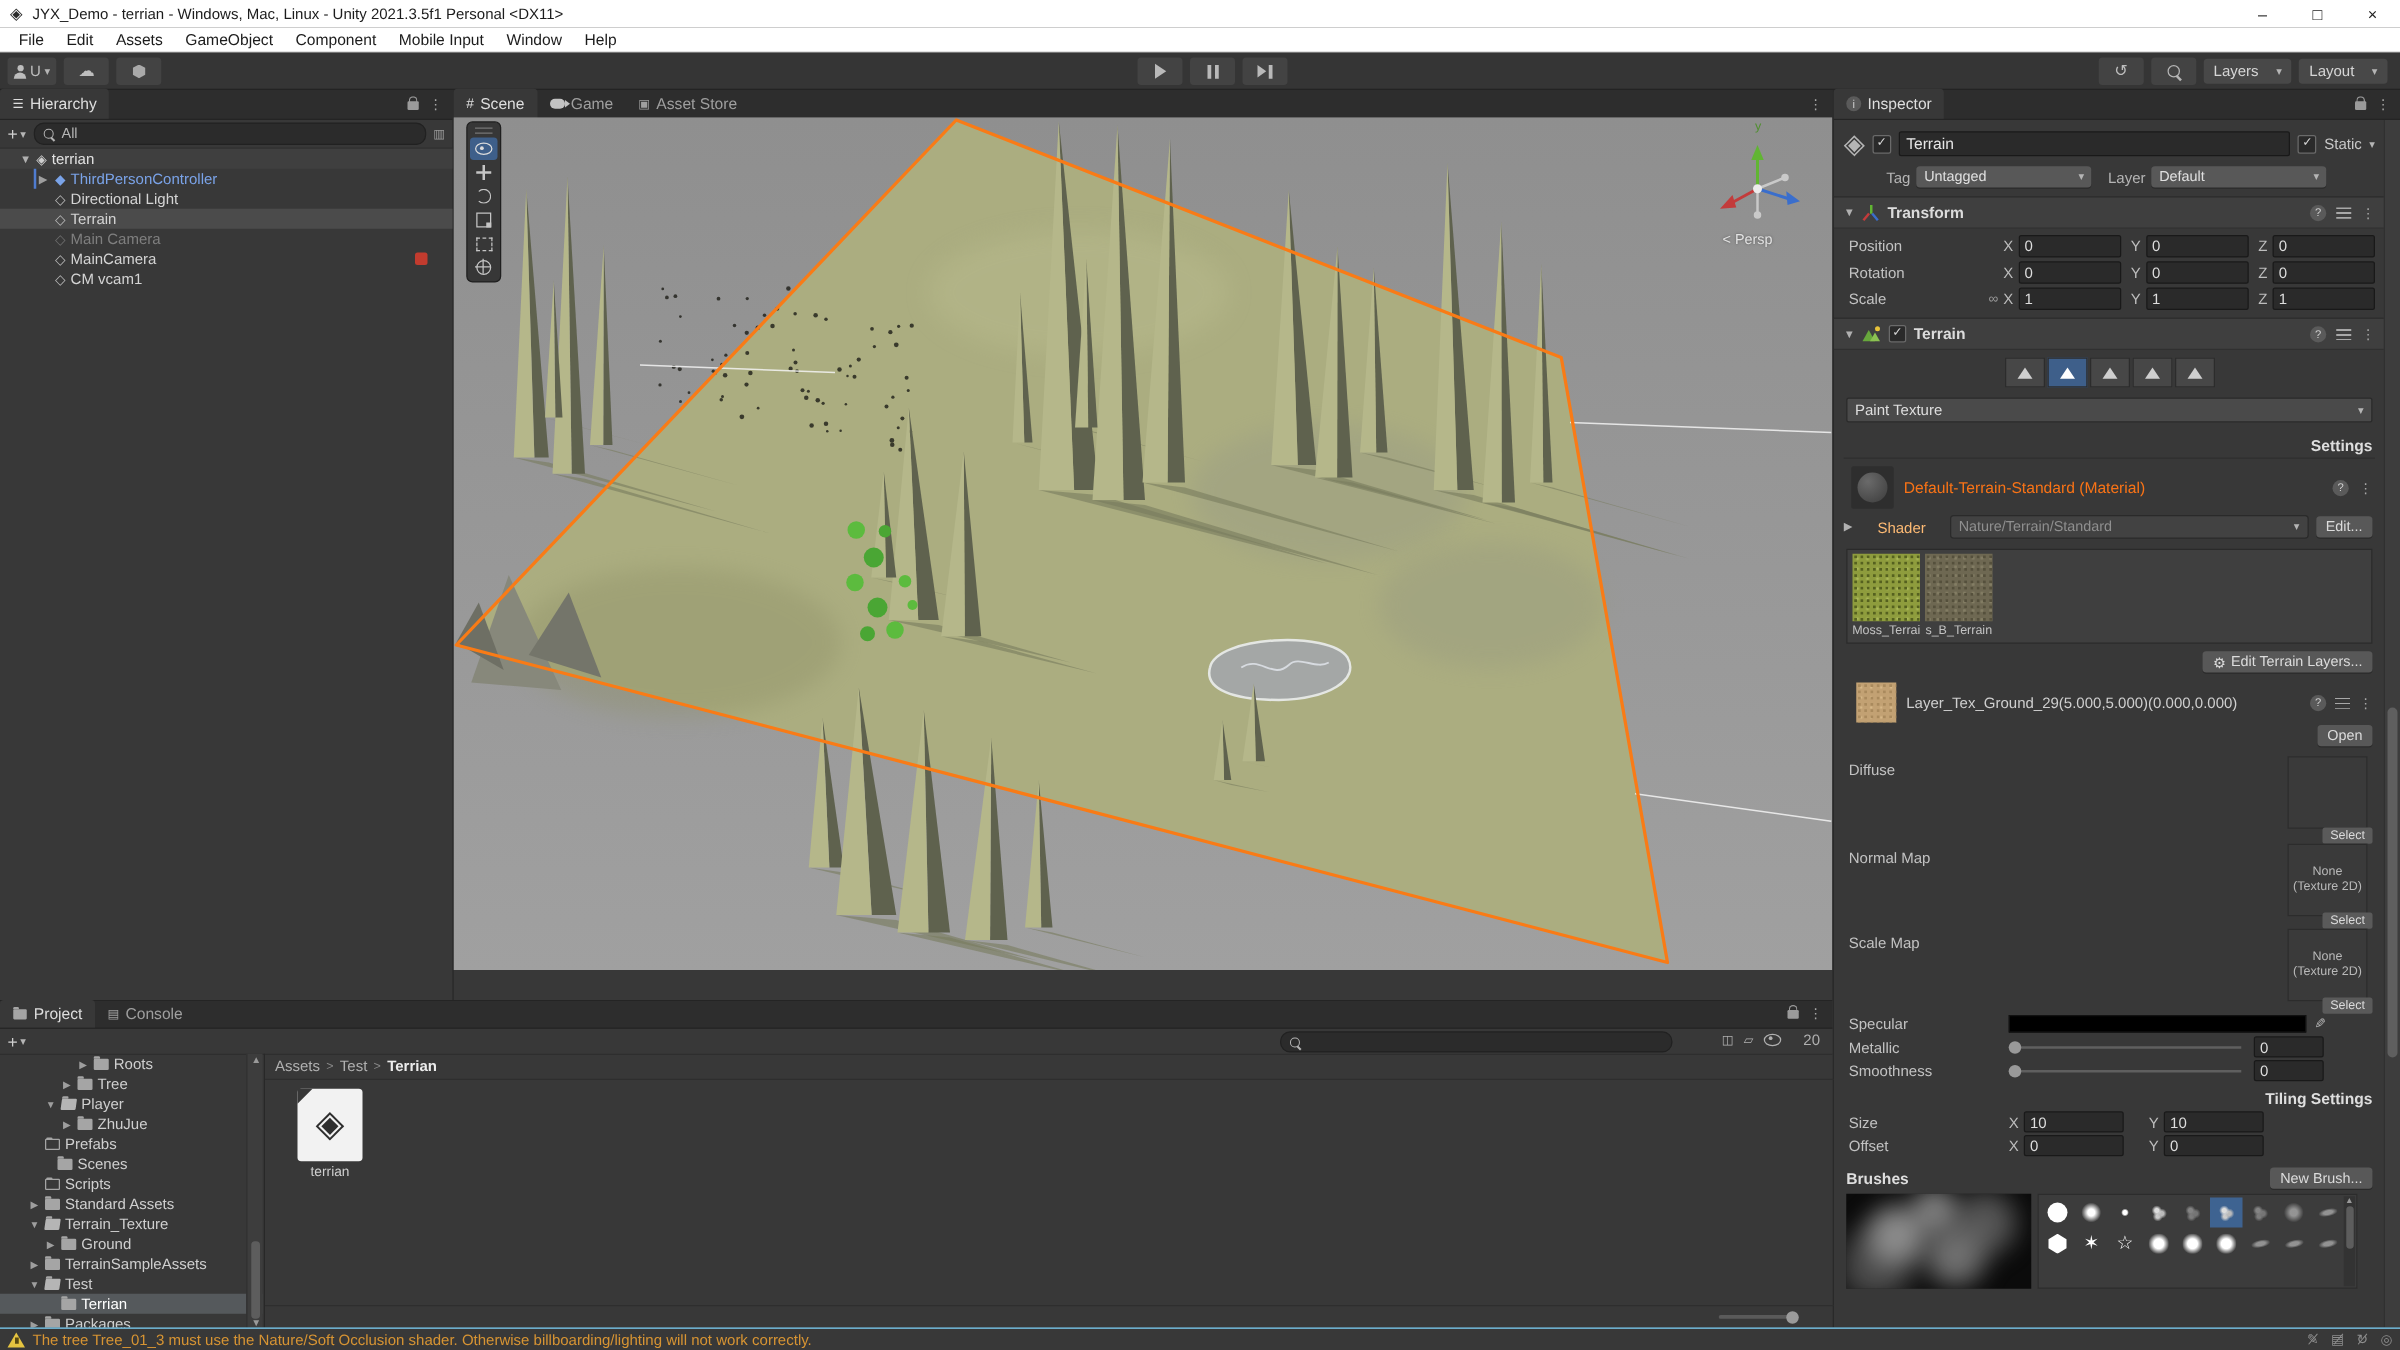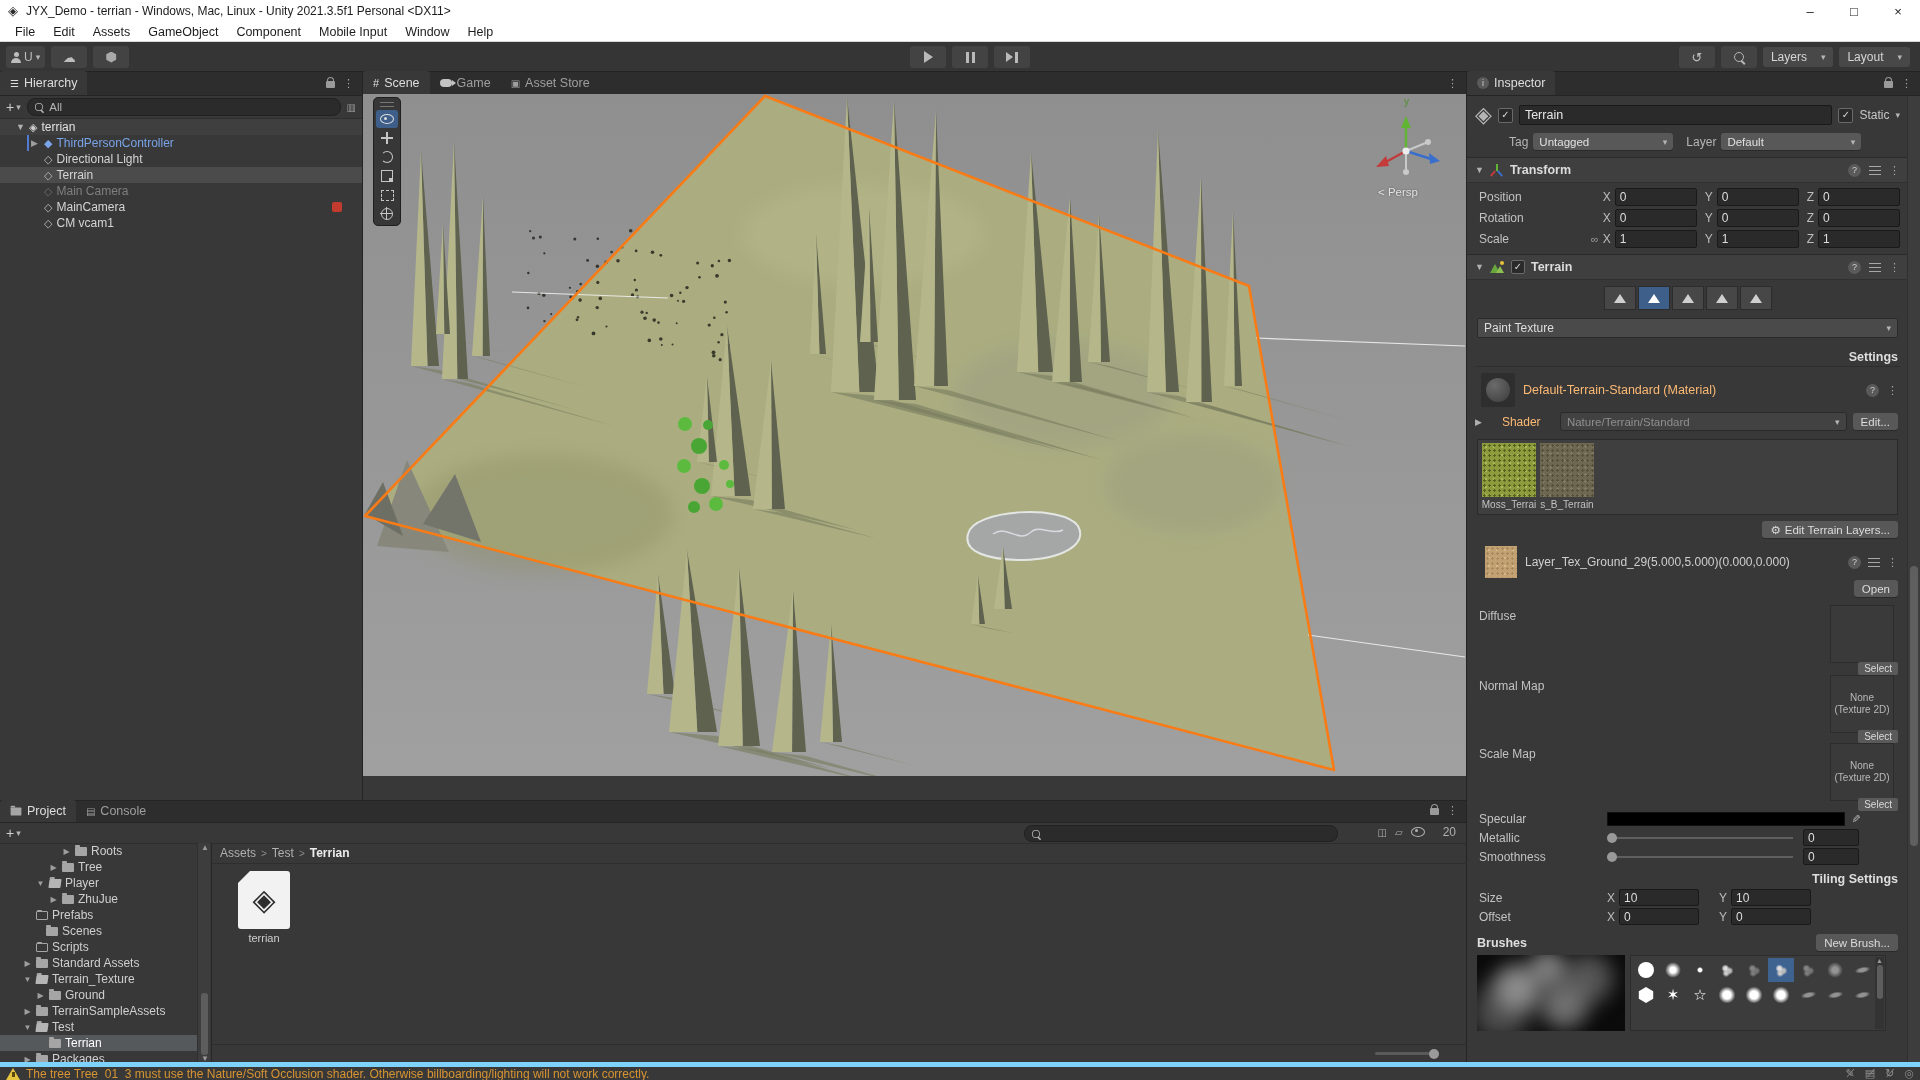--- a/index.html
+++ b/index.html
@@ -125,21 +125,21 @@
   .toolsrow{display:flex;justify-content:center;gap:2px;padding:6px 0 4px 0;}
   .ttool{width:30px;height:22px;background:#474747;border:1px solid #2c2c2c;display:grid;place-items:center;}
   .ttool.active{background:#3e5f8a;}
   .mnt{width:0;height:0;border-left:6px solid transparent;border-right:6px solid transparent;border-bottom:9px solid #cfcfcf;position:relative;}
   .widedd{margin:4px 10px;height:18px;background:#4a4a4a;border:1px solid #2a2a2a;border-radius:2px;display:flex;align-items:center;justify-content:space-between;padding:0 6px;color:#dedede;}
   .helpbox{margin:4px 10px;height:20px;background:#404040;border:1px solid #2c2c2c;border-radius:3px;display:flex;align-items:center;padding:0 7px;color:#c6c6c6;font-size:11.5px;}
   .sectitle{padding:8px 10px 2px 10px;color:#dedede;font-weight:bold;font-size:12.5px;text-align:right;}
   .matrow{display:flex;align-items:center;gap:8px;padding:6px 10px 0 14px;}
   .matthumb{width:34px;height:34px;background:#2e2e2e;border-radius:2px;position:relative;}
   .matthumb:after{content:"";position:absolute;left:5px;top:5px;width:24px;height:24px;border-radius:50%;background:radial-gradient(circle at 35% 30%,#6a6a6a,#3c3c3c);}
-  .mat-title{color:#fdba74;font-size:12.5px;}
+  .mat-title{color:#f97316;font-size:12.5px;}
   .shaderrow{display:flex;align-items:center;gap:6px;padding:5px 10px 6px 8px;}
   .ddd{height:17px;background:#424242;border:1px solid #2a2a2a;border-radius:3px;color:#8f8f8f;display:flex;align-items:center;justify-content:space-between;padding:0 6px;font-size:11.5px;}
   .btn{background:#585858;border-radius:3px;color:#dcdcdc;display:inline-flex;align-items:center;justify-content:center;height:17px;padding:0 8px;font-size:11.5px;box-shadow:0 1px 0 #2a2a2a;}
   .palette{margin:2px 10px;height:76px;background:#3f3f3f;border:1px solid #2a2a2a;display:flex;align-items:flex-start;gap:2px;padding:3px;box-sizing:border-box;}
   .pal-item{width:56px;display:flex;flex-direction:column;align-items:center;}
   .pal-thumb{width:54px;height:54px;}
   .moss{background-color:#8e9c3d;background-image:radial-gradient(#55611f 1px,transparent 1.4px),radial-gradient(#aab859 1px,transparent 1.4px);background-size:5px 5px,8px 8px;}
   .brown{background-color:#6e6852;background-image:radial-gradient(#55503c 1px,transparent 1.4px),radial-gradient(#837d64 1px,transparent 1.4px);background-size:5px 5px,7px 7px;}
   .tan{background-color:#c2a173;background-image:radial-gradient(#a98a5d 1px,transparent 1.3px),radial-gradient(#d6b888 1px,transparent 1.3px);background-size:5px 5px,8px 8px;}
   .pal-label{font-size:10px;color:#c2c2c2;margin-top:2px;white-space:nowrap;overflow:hidden;max-width:56px;}
@@ -210,21 +210,21 @@
   #breadcrumb .last{color:#ececec;font-weight:bold;}
   .crumb-sep{color:#8a8a8a;font-size:10px;}
   #asset-item{position:absolute;left:16px;top:28px;width:72px;display:flex;flex-direction:column;align-items:center;gap:3px;}
   .fileicon{width:52px;height:58px;background:#f2f2f2;border-radius:3px;position:relative;display:grid;place-items:center;}
   .fileicon:before{content:"";position:absolute;left:0;top:0;border-top:12px solid #383838;border-right:12px solid transparent;}
   .fileicon span{font-size:30px;color:#2e2e2e;line-height:30px;}
   #proj-bottom{position:absolute;left:0;bottom:0;width:1255px;height:18px;border-top:1px solid #2e2e2e;}
   #size-slider{position:absolute;right:28px;top:7px;width:64px;height:3px;background:#5a5a5a;border-radius:2px;}
   #size-slider b{position:absolute;right:0;top:-3.5px;width:10px;height:10px;border-radius:50%;background:#9a9a9a;}
   
-  #statusbar{left:0;top:1062px;width:1920px;height:18px;background:#383838;border-top:5px solid #7dd3fc;display:flex;align-items:center;padding:0 6px;gap:6px;box-sizing:border-box;}
+  #statusbar{left:0;top:1062px;width:1920px;height:18px;background:#383838;border-top:1px solid #7dd3fc;display:flex;align-items:center;padding:0 6px;gap:6px;box-sizing:border-box;}
   .warn-tri{width:0;height:0;border-left:7px solid transparent;border-right:7px solid transparent;border-bottom:12px solid #e6c440;position:relative;}
   .warn-tri:after{content:"";position:absolute;left:-1.5px;top:4px;width:3px;height:5px;background:#5a4a10;}
   #status-text{color:#d79433;font-size:12px;}
   #status-icons{margin-left:auto;display:flex;gap:10px;color:#8f8f8f;font-size:11px;}
   .eyeball{width:12px;height:8px;border:1.4px solid #b0b0b0;border-radius:50%;position:relative;display:inline-block;}
   .eyeball:after{content:"";position:absolute;left:3.2px;top:1.4px;width:3px;height:3px;border-radius:50%;background:#b0b0b0;}
 </style>
 </head>
 <body>
 

